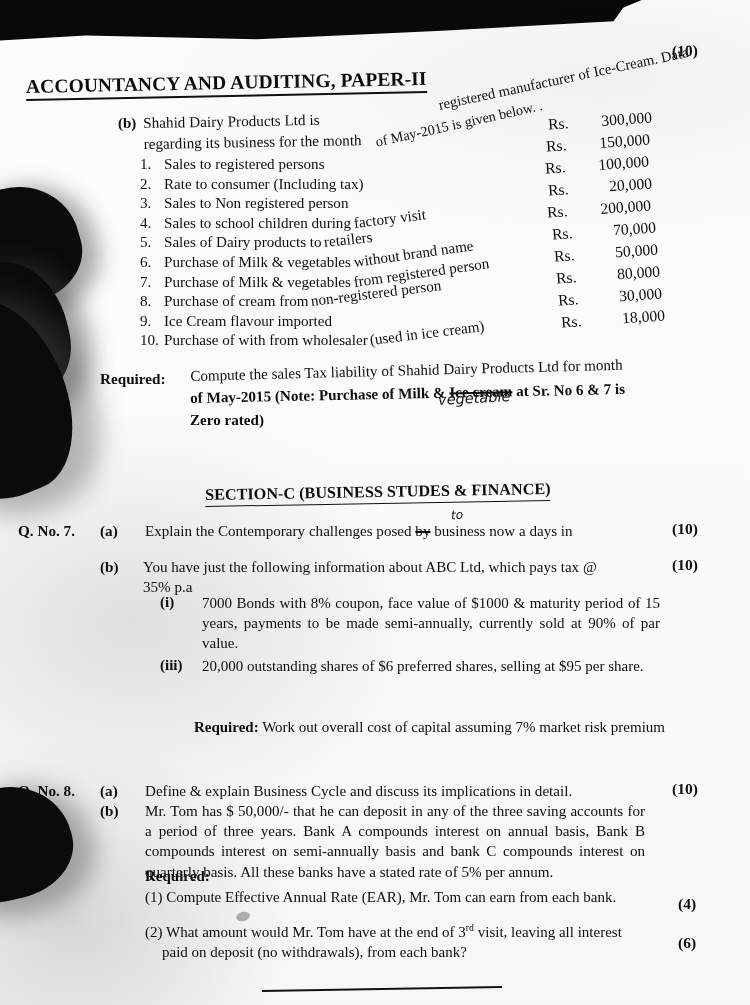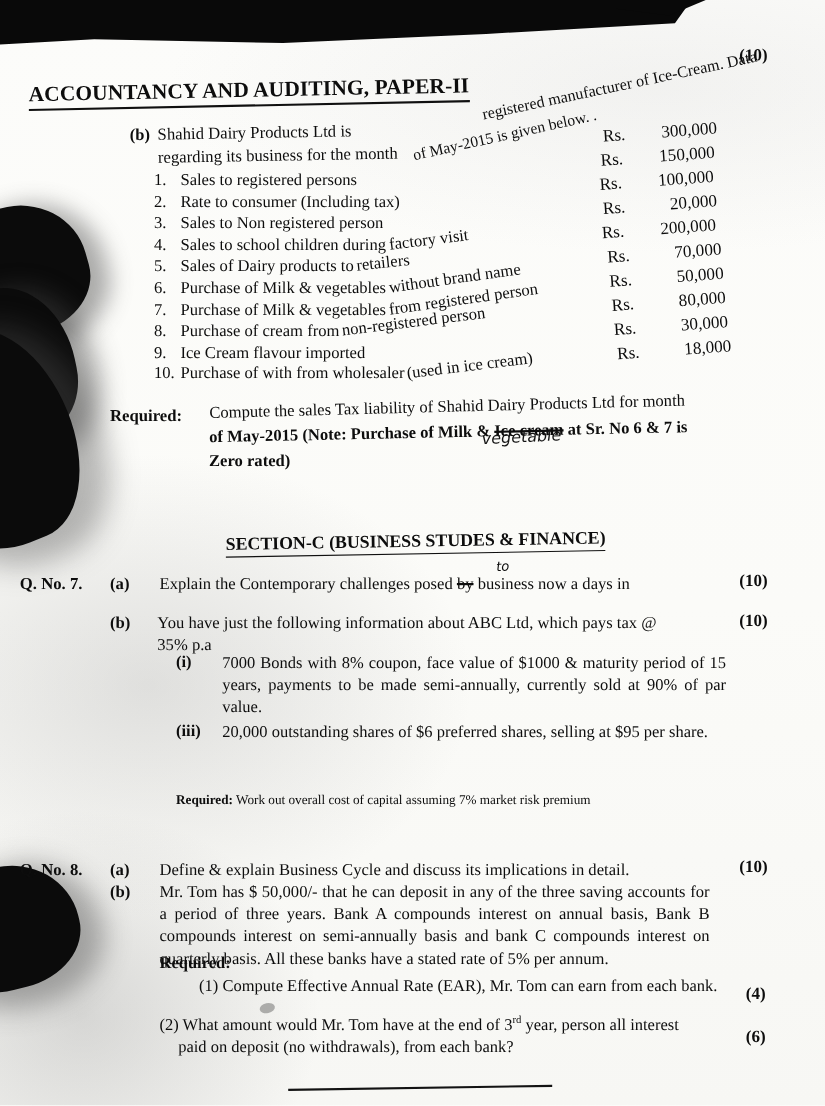--- a/index.html
+++ b/index.html
@@ -146,33 +146,33 @@
   .q7b-part{left:100px;top:558px;}
   .q7b-body{left:143px;top:557px;width:476px;}
   .q7b-mk{left:672px;top:556px;}
 
   .rom{left:160px;top:594px;width:500px;}
   .rom-row{display:flex;margin-bottom:4px;}
   .rom-row .rn{width:42px;flex:0 0 42px;font-weight:bold;font-size:15px;}
   .rom-row .rt{flex:1;font-size:15px;line-height:19.8px;text-align:justify;}
 
   .req2-wrap{left:160px;top:718px;width:505px;}
-  .req2-l1{font-size:12px;line-height:19.8px;}
+  .req2-l1{font-size:15px;line-height:19.8px;text-align:right;}
   .req2-l2{font-size:15px;line-height:19.8px;padding-left:44px;}
 
   .q8no{left:18px;top:782px;}
   .q8a-part{left:100px;top:782px;}
   .q8a-body{left:145px;top:781px;width:480px;}
   .q8a-mk{left:672px;top:780px;}
 
   .q8b-part{left:100px;top:802px;}
   .q8b-body{left:145px;top:801px;width:500px;}
 
   .q8req-lbl{left:145px;top:868px;font-weight:bold;font-size:15px;}
-  .q8r1{left:145px;top:888px;width:500px;font-size:15px;line-height:19.6px;margin-left:36px;}
+  .q8r1{left:145px;top:888px;width:500px;font-size:15px;line-height:19.6px;}
   .q8r1-mk{left:678px;top:895px;}
   .q8r2{left:145px;top:918px;width:500px;font-size:15px;line-height:19.6px;}
   .q8r2-mk{left:678px;top:934px;}
   .q8r2 .ind{display:block;padding-left:17px;}
 
   sup{font-size:.65em;vertical-align:super;}
 
   .footer-rule{
     position:absolute;left:262px;top:988px;width:240px;height:2px;
     background:#131313;transform:rotate(-0.9deg);
@@ -311,20 +311,20 @@
     <div class="blk marks q8a-mk">(10)</div>
 
     <div class="blk part q8b-part">(b)</div>
     <div class="blk body q8b-body">Mr. Tom has $ 50,000/- that he can deposit in any of the three saving accounts for a period of three years. Bank A compounds interest on annual basis, Bank B compounds interest on semi-annually basis and bank C compounds interest on quarterly basis. All these banks have a stated rate of 5% per annum.</div>
 
     <div class="blk q8req-lbl">Required:</div>
     <div class="blk q8r1">(1) Compute Effective Annual Rate (EAR), Mr. Tom can earn from each bank.</div>
     <div class="blk marks q8r1-mk">(4)</div>
 
     <div class="blk q8r2">
-      <span><span>(2) What amount would Mr. Tom have at the end of 3</span><sup>rd</sup><span> year, person all interest</span></span>
+      <span><span>(2) What amount would Mr. Tom have at the end of 3</span><sup>rd</sup><span> visit, leaving all interest</span></span>
       <span class="ind">paid on deposit (no withdrawals), from each bank?</span>
     </div>
     <div class="blk marks q8r2-mk">(6)</div>
 
     <div class="footer-rule"></div>
   </div>
 </div>
 
 </body></html>

